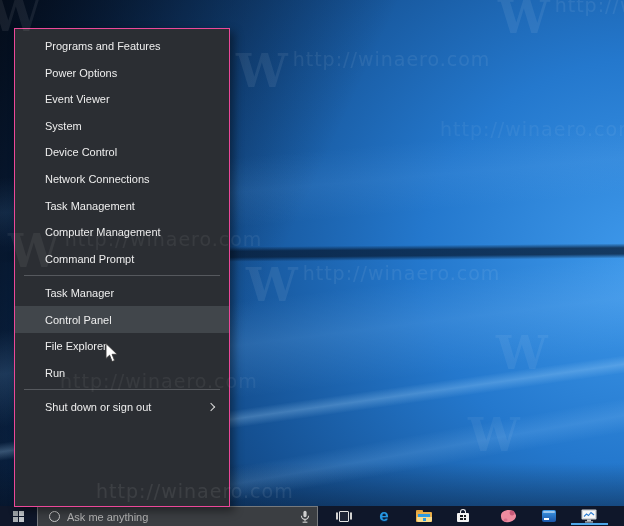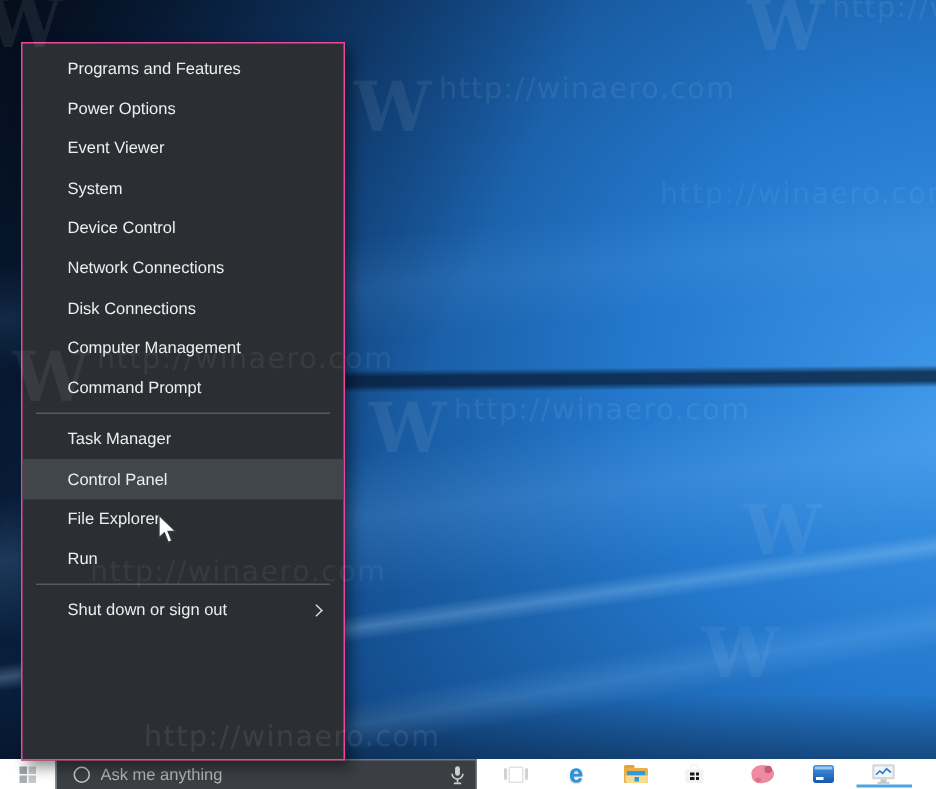--- a/index.html
+++ b/index.html
@@ -48,21 +48,21 @@
   .msep { height:1px; flex:none; background:#56595e; margin:3px 9px 4px 9px; }
   .mi-shutdown { justify-content:space-between; }
   .chev { width:6px; height:6px; border-top:1.5px solid #d9d9d9; border-right:1.5px solid #d9d9d9;
           transform:rotate(45deg); margin-right:7px; flex:none; }
 
   
   .cursor { position:absolute; left:105px; top:343px; z-index:60; pointer-events:none; }
 
   
   .taskbar { position:absolute; left:0; bottom:0; width:624px; height:20px; z-index:10;
-             background:#ffffff; }
+             background:#0f172a; }
   .start { position:absolute; left:0; top:0; width:37px; height:20px;
            display:flex; align-items:center; justify-content:center; }
   .winlogo { width:11px; height:11px; display:grid; grid-template-columns:5px 5px;
              grid-template-rows:5px 5px; gap:1px; }
   .winlogo span { background:#c3c8cc; }
   .winlogo span:nth-child(1) { background:#9aa0a5; }
   .winlogo span:nth-child(3) { background:#a9aeb3; }
 
   .searchbox { position:absolute; left:37px; top:0; width:281px; height:20px;
                background:#3b3e42; border:1px solid #76797d; border-bottom:none;
@@ -183,21 +183,21 @@
     <div class="mi">
         <span>System</span>
       </div>
     <div class="mi">
         <span>Device Control</span>
       </div>
     <div class="mi">
         <span>Network Connections</span>
       </div>
     <div class="mi">
-        <span>Disk Connections</span>
+        <span>Task Management</span>
       </div>
     <div class="mi">
         <span>Computer Management</span>
       </div>
     <div class="mi">
         <span>Command Prompt</span>
       </div>
     <div class="msep"></div>
     <div class="mi">
         <span>Task Manager</span>

